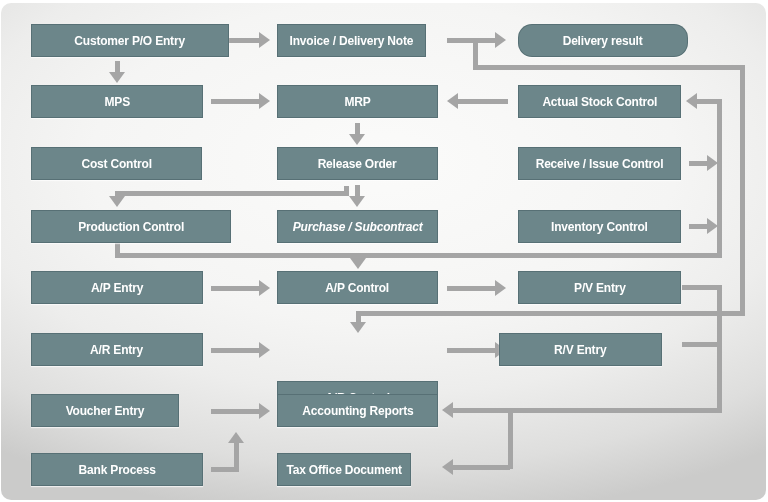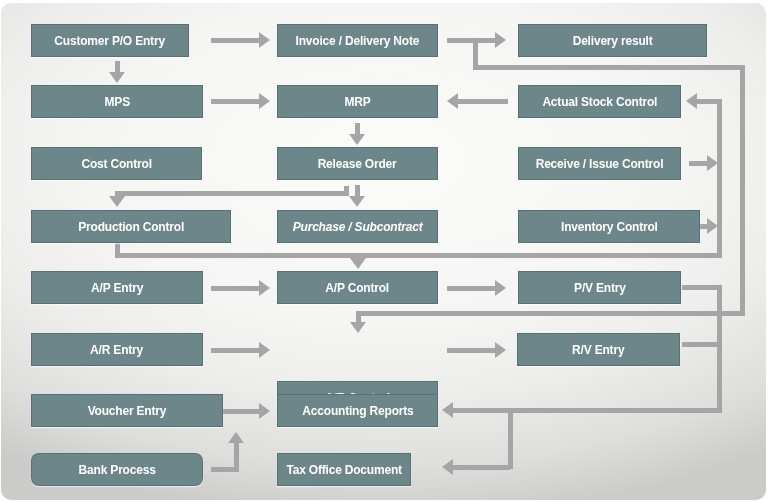--- a/index.html
+++ b/index.html
@@ -99,27 +99,27 @@
 
       <div class="ln" style="left:210px;top:406px;width:48px;height:5px"></div>
       <div class="ah r" style="left:258px;top:400px"></div>
 
       <div class="ln" style="left:210px;top:464px;width:28px;height:5px"></div>
       <div class="ln" style="left:233px;top:440px;width:5px;height:29px"></div>
       <div class="ah u" style="left:227px;top:429px"></div>
     </div>
 
     <div id="nodes">
-        <div class="box" style="left: 30px; width: 158px; top: 21px;">
+        <div class="box" style="left: 30px; width: 198px; top: 21px;">
           <span>Customer P/O Entry</span>
         </div>
-        <div class="box" style="left: 276px; width: 161px; top: 21px;">
+        <div class="box" style="left: 276px; width: 149px; top: 21px;">
           <span>Invoice / Delivery Note</span>
         </div>
-        <div class="box" style="left: 517px; width: 189px; top: 21px;">
+        <div class="box" style="left: 517px; width: 170px; top: 21px; border-radius: 14px;">
           <span>Delivery result</span>
         </div>
         <div class="box" style="left: 30px; width: 172px; top: 82px;">
           <span>MPS</span>
         </div>
         <div class="box" style="left: 276px; width: 161px; top: 82px;">
           <span>MRP</span>
         </div>
         <div class="box" style="left: 517px; width: 163px; top: 82px;">
           <span>Actual Stock Control</span>
@@ -132,48 +132,48 @@
         </div>
         <div class="box" style="left: 517px; width: 163px; top: 144px;">
           <span>Receive / Issue Control</span>
         </div>
         <div class="box" style="left: 30px; width: 200px; top: 207px;">
           <span>Production Control</span>
         </div>
         <div class="box" style="left: 276px; width: 161px; top: 207px; font-style: italic;">
           <span>Purchase / Subcontract</span>
         </div>
-        <div class="box" style="left: 517px; width: 182px; top: 207px; justify-content: center;">
+        <div class="box" style="left: 517px; width: 163px; top: 207px; justify-content: center;">
           <span>Inventory Control</span>
         </div>
         <div class="box" style="left: 30px; width: 172px; top: 268px;">
           <span>A/P Entry</span>
         </div>
         <div class="box" style="left: 276px; width: 161px; top: 268px;">
           <span>A/P Control</span>
         </div>
         <div class="box" style="left: 517px; width: 163px; top: 268px;">
           <span>P/V Entry</span>
         </div>
         <div class="box" style="left: 30px; width: 172px; top: 330px;">
           <span>A/R Entry</span>
         </div>
         <div class="box" style="left: 276px; width: 161px; top: 330px; margin-top: 48px;">
           <span>A/R Control</span>
         </div>
-        <div class="box" style="left: 516px; width: 163px; top: 330px;">
+        <div class="box" style="left: 498px; width: 163px; top: 330px;">
           <span>R/V Entry</span>
         </div>
-        <div class="box" style="left: 30px; width: 192px; top: 391px;">
+        <div class="box" style="left: 30px; width: 148px; top: 391px;">
           <span>Voucher Entry</span>
         </div>
         <div class="box" style="left: 276px; width: 161px; top: 391px;">
           <span>Accounting Reports</span>
         </div>
-        <div class="box" style="left: 30px; width: 172px; top: 450px; border-radius: 8px;">
+        <div class="box" style="left: 30px; width: 172px; top: 450px;">
           <span>Bank Process</span>
         </div>
         <div class="box" style="left: 276px; width: 134px; top: 450px;">
           <span>Tax Office Document</span>
         </div>
       </div>
 
   </div>
 </div>
 

